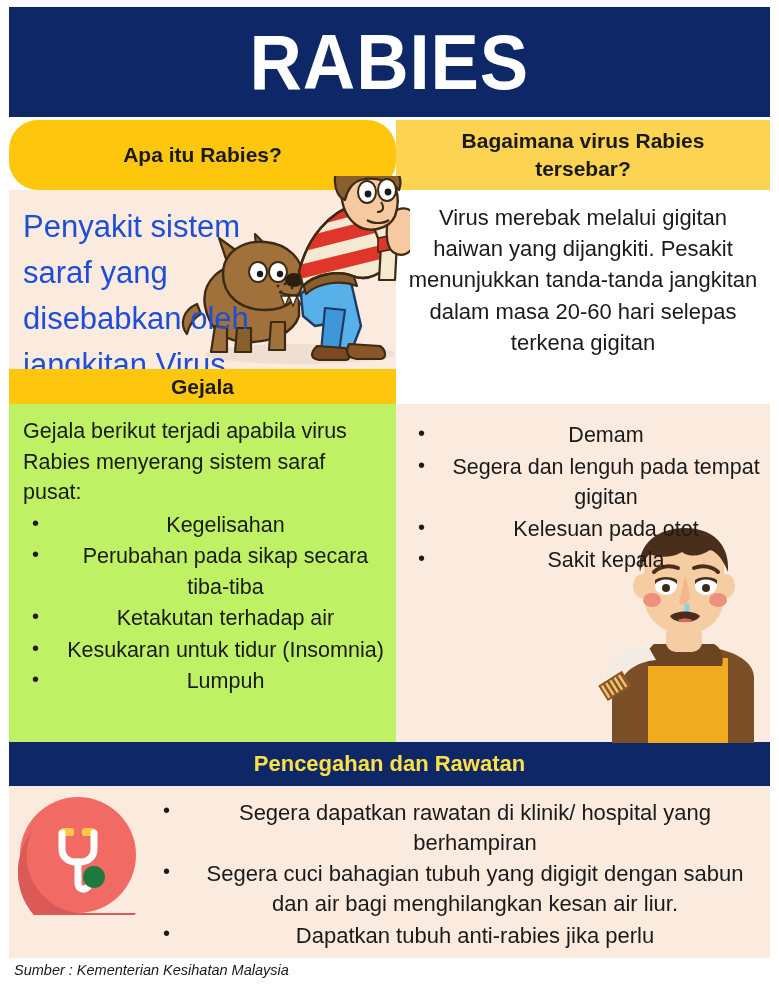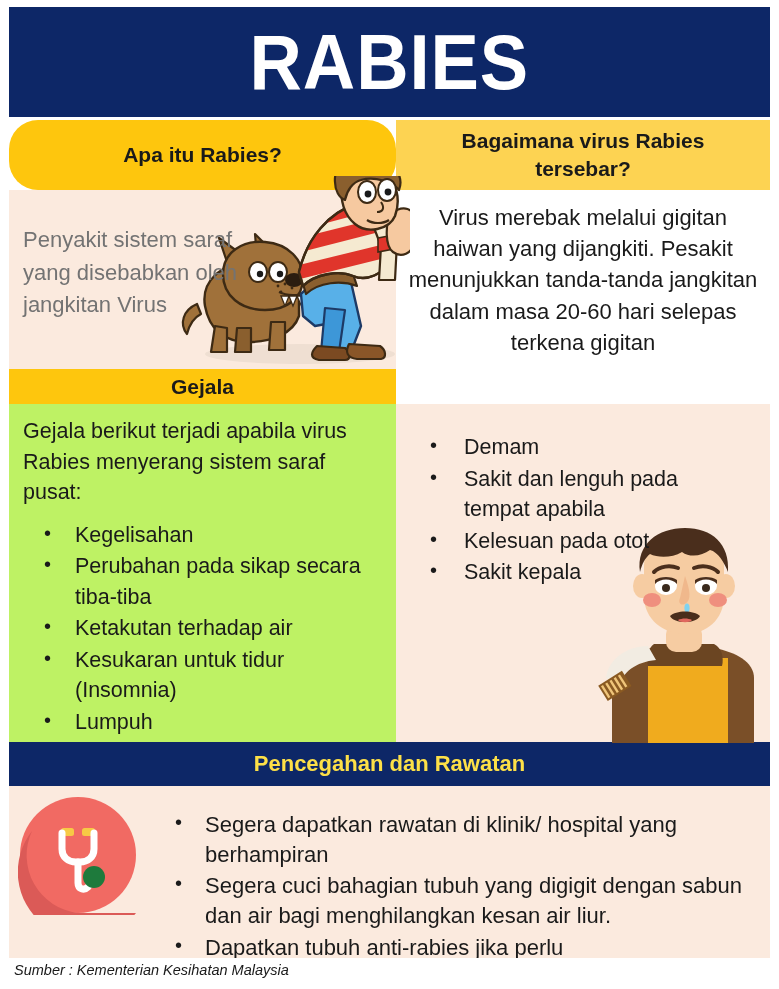--- a/index.html
+++ b/index.html
@@ -81,25 +81,24 @@
     width: 387px;
     height: 179px;
     background: #fbeade;
     box-sizing: border-box;
     padding: 14px 12px 0 14px;
     overflow: hidden;
   }
   .body-apa .txt {
     position: relative;
     z-index: 3;
-    font-size: 22px;
+    font-size: 31px;
     line-height: 1.48;
-    color: #737373;
+    color: #1d4ed8;
     max-width: 250px;
-    margin-top: 20px;
   }
   .body-bagaimana {
     position: absolute;
     left: 396px;
     top: 190px;
     width: 374px;
     height: 179px;
     background: #ffffff;
     box-sizing: border-box;
     padding: 12px 12px 0 12px;
@@ -154,22 +153,23 @@
     overflow: hidden;
   }
   .intro {
     font-size: 21.5px;
     line-height: 1.42;
     color: #1a1a1a;
     margin: 0 0 2px 0;
   }
   ul.blist {
     list-style: none;
-    margin: 12px;
+    margin: 0;
     padding: 0;
+    text-align: center;
   }
   ul.blist li {
     position: relative;
     font-size: 21.5px;
     line-height: 1.42;
     color: #1a1a1a;
     padding-left: 40px;
     margin-bottom: 1px;
   }
   ul.blist li::before {
@@ -384,21 +384,21 @@
       <li>Perubahan pada sikap secara tiba-tiba</li>
       <li>Ketakutan terhadap air</li>
       <li>Kesukaran untuk tidur (Insomnia)</li>
       <li>Lumpuh</li>
     </ul>
   </div>
 
   <div class="body-tanda">
     <ul class="blist tanda-text">
       <li>Demam</li>
-      <li>Sakit dan lenguh pada tempat apabila</li>
+      <li>Segera dan lenguh pada tempat gigitan</li>
       <li>Kelesuan pada otot</li>
       <li>Sakit kepala</li>
     </ul>
   </div>
 
   <svg class="illus-sick" viewBox="0 0 186 215">
 
     <path d="M22 215 L22 150 C22 134 40 124 62 120 L124 120 C146 124 164 134 164 150 L164 215 Z" fill="#7a4f28"></path>
 
     <rect x="58" y="130" width="80" height="85" fill="#f0ab1e"></rect>

